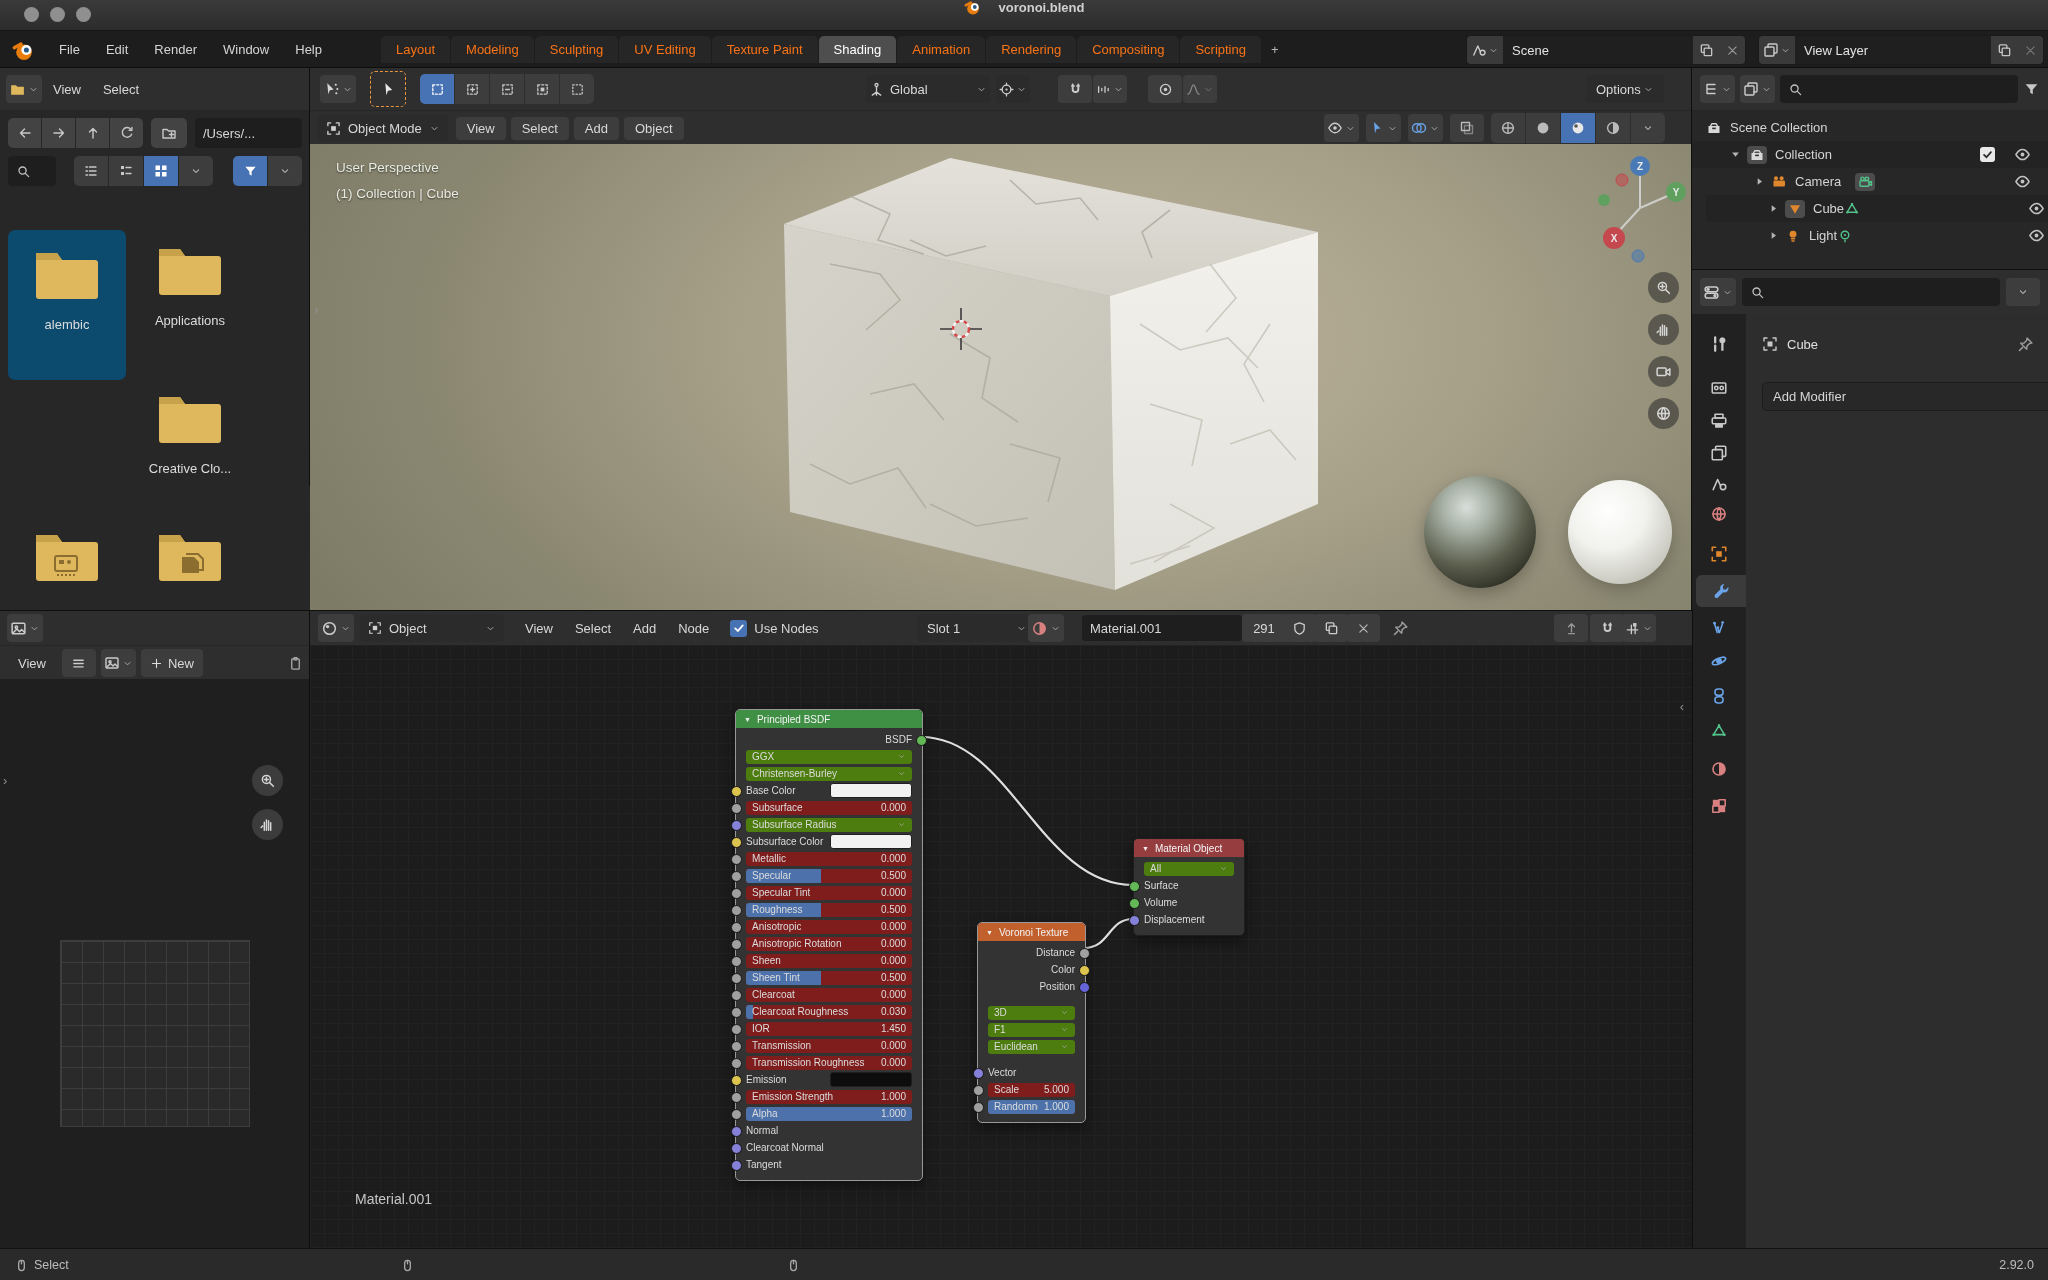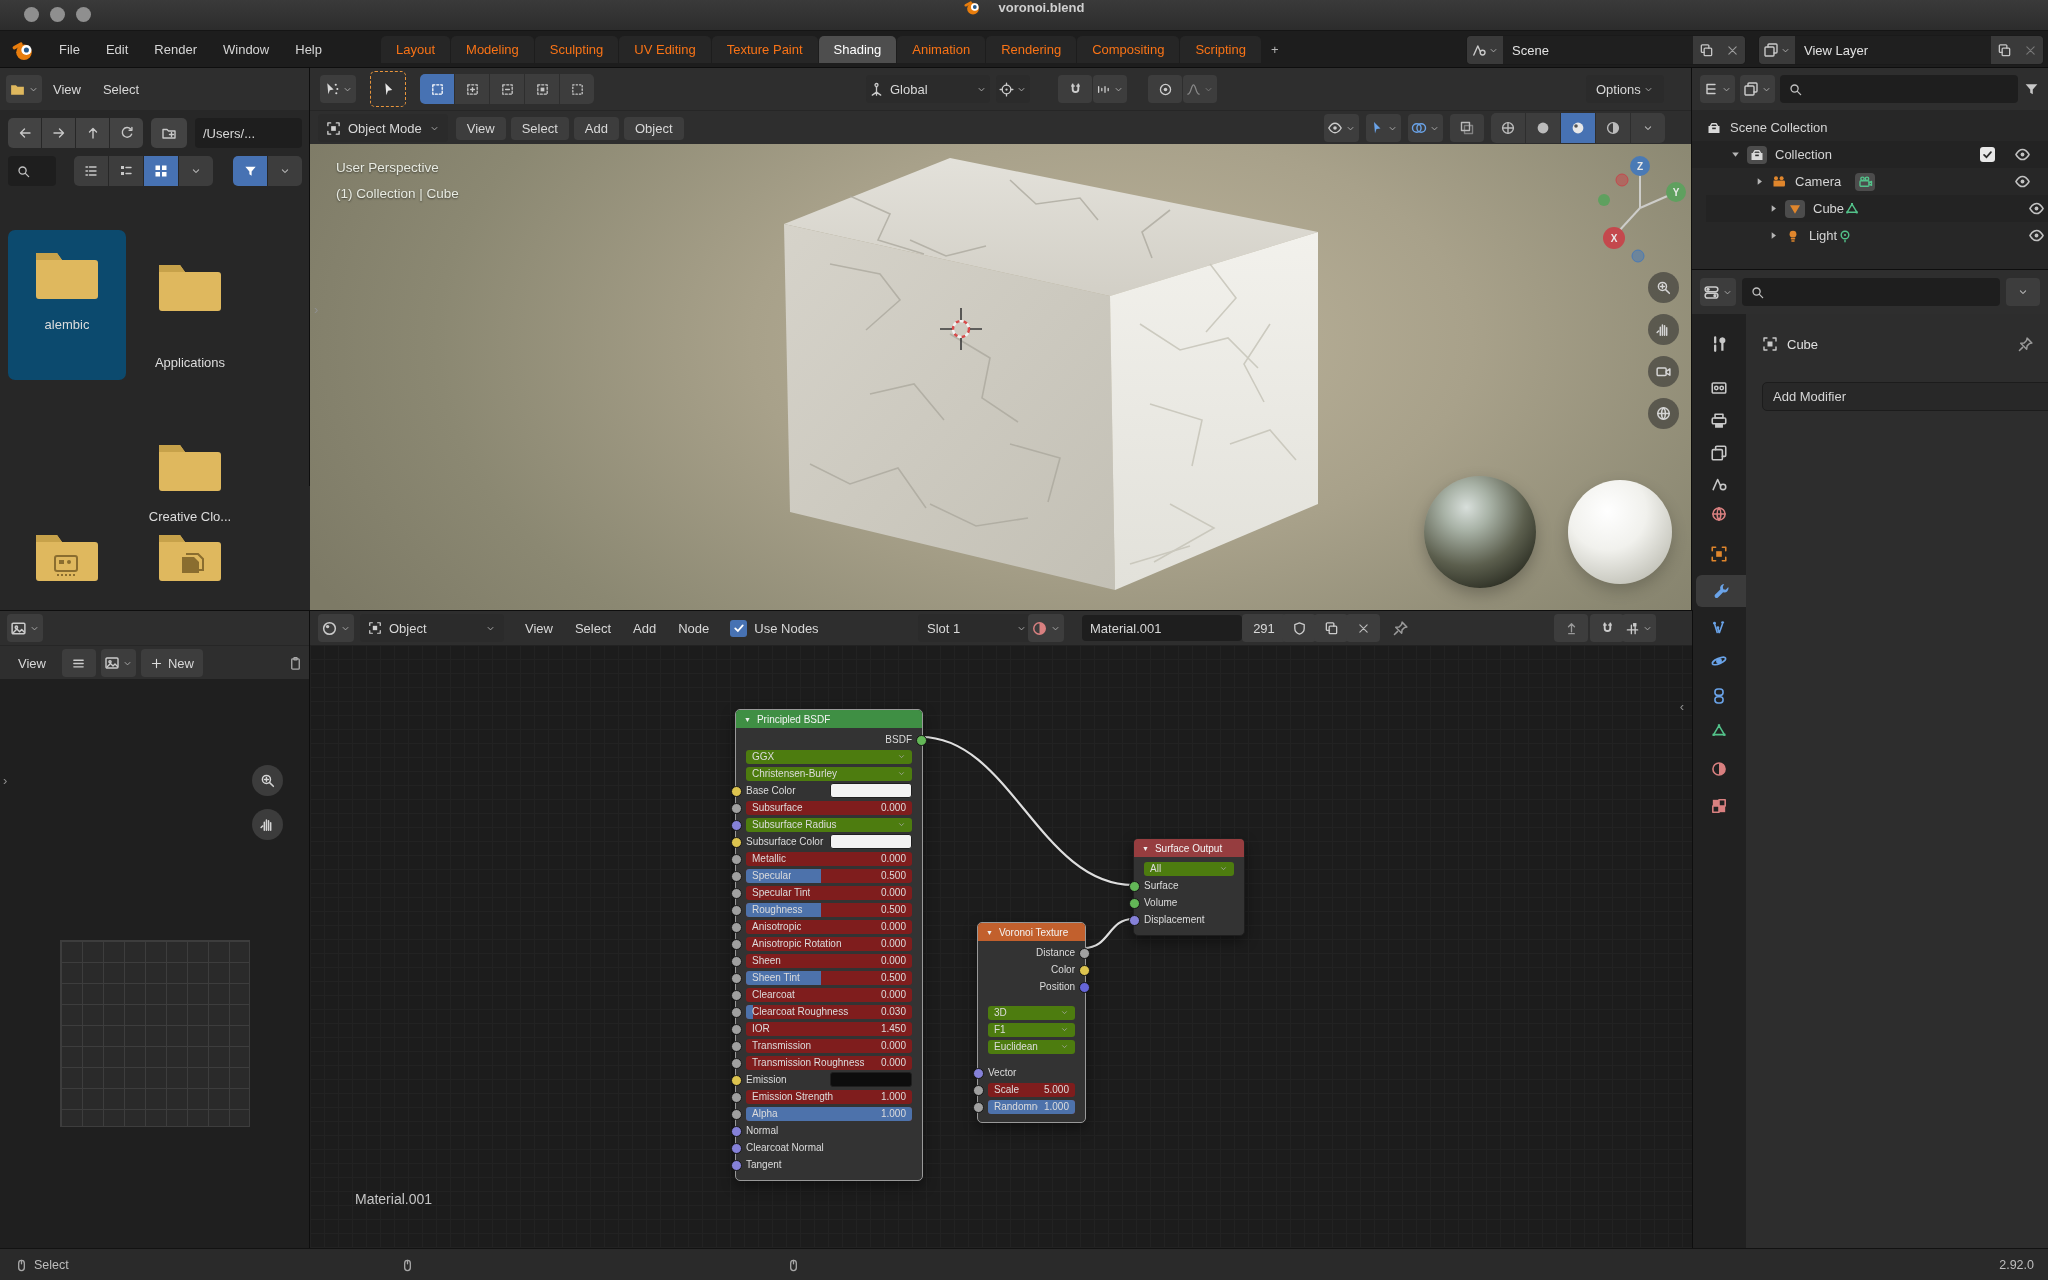--- a/index.html
+++ b/index.html
@@ -401,28 +401,28 @@
       </span>
     </div>
     <div id="fb-grid">
         <div class="folder-tile selected" style="left: 8px; top: 12px;">
           <span><svg width="76" height="58" viewBox="0 0 76 58">
               <path d="M7 9h21l5 7h33a3 3 0 0 1 3 3v33a3 3 0 0 1-3 3H10a3 3 0 0 1-3-3z" fill="#dfb85e"></path>
               <path d="M7 9h21l5 7H7z" fill="#c7a24a"></path>
             </svg></span>
           <div class="folder-label">alembic</div>
         </div>
-        <div class="folder-tile" style="left: 131px; top: 24px; gap: 26px;">
+        <div class="folder-tile" style="left: 131px; top: 8px;">
           <span><svg width="76" height="58" viewBox="0 0 76 58">
               <path d="M7 9h21l5 7h33a3 3 0 0 1 3 3v33a3 3 0 0 1-3 3H10a3 3 0 0 1-3-3z" fill="#dfb85e"></path>
               <path d="M7 9h21l5 7H7z" fill="#c7a24a"></path>
             </svg></span>
           <div class="folder-label">Applications</div>
         </div>
-        <div class="folder-tile" style="left: 131px; top: 156px; justify-content: flex-end;">
+        <div class="folder-tile" style="left: 131px; top: 156px;">
           <span><svg width="76" height="58" viewBox="0 0 76 58">
               <path d="M7 9h21l5 7h33a3 3 0 0 1 3 3v33a3 3 0 0 1-3 3H10a3 3 0 0 1-3-3z" fill="#dfb85e"></path>
               <path d="M7 9h21l5 7H7z" fill="#c7a24a"></path>
             </svg></span>
           <div class="folder-label">Creative Clo...</div>
         </div>
         <div class="folder-tile" style="left: 8px; top: 294px;">
           <span><svg width="76" height="58" viewBox="0 0 76 58">
               <path d="M7 9h21l5 7h33a3 3 0 0 1 3 3v33a3 3 0 0 1-3 3H10a3 3 0 0 1-3-3z" fill="#dfb85e"></path>
               <path d="M7 9h21l5 7H7z" fill="#c7a24a"></path>
@@ -1637,21 +1637,21 @@
                 <span class="fill" style="width: 100%;"></span>
                 <span>Randomness</span>
                 <span class="val">1.000</span>
               </span>
             </div>
           </div>
         </div>
       <div class="node dim" id="node-output">
           <div class="n-head" style="background: rgb(150, 61, 63);">
             <span class="tri">▼</span>
-            <span>Surface Output</span>
+            <span>Material Object</span>
           </div>
           <div class="n-body">
             <div class="n-row">
               <span class="n-btn ddk">
                 <span>All</span>
                 <span class="ic">
                   <svg width="9" height="9" viewBox="0 0 16 16" fill="none" stroke="#aaa" stroke-width="1.4" stroke-linecap="round" stroke-linejoin="round">
                     <path d="M4.5 6.5L8 10l3.5-3.5"></path>
                   </svg>
                 </span>

